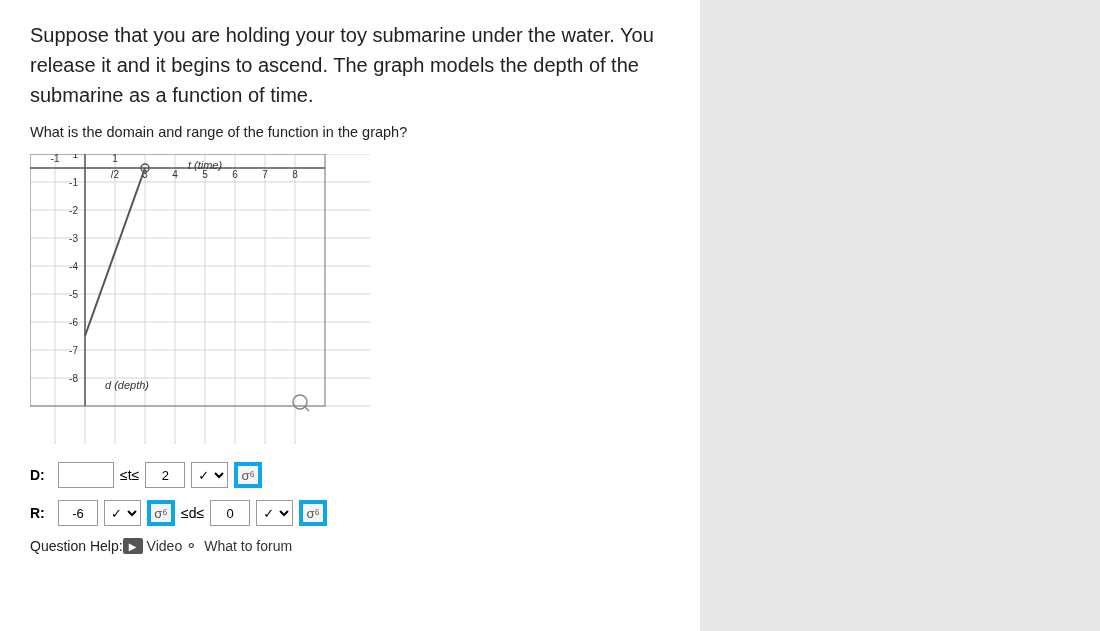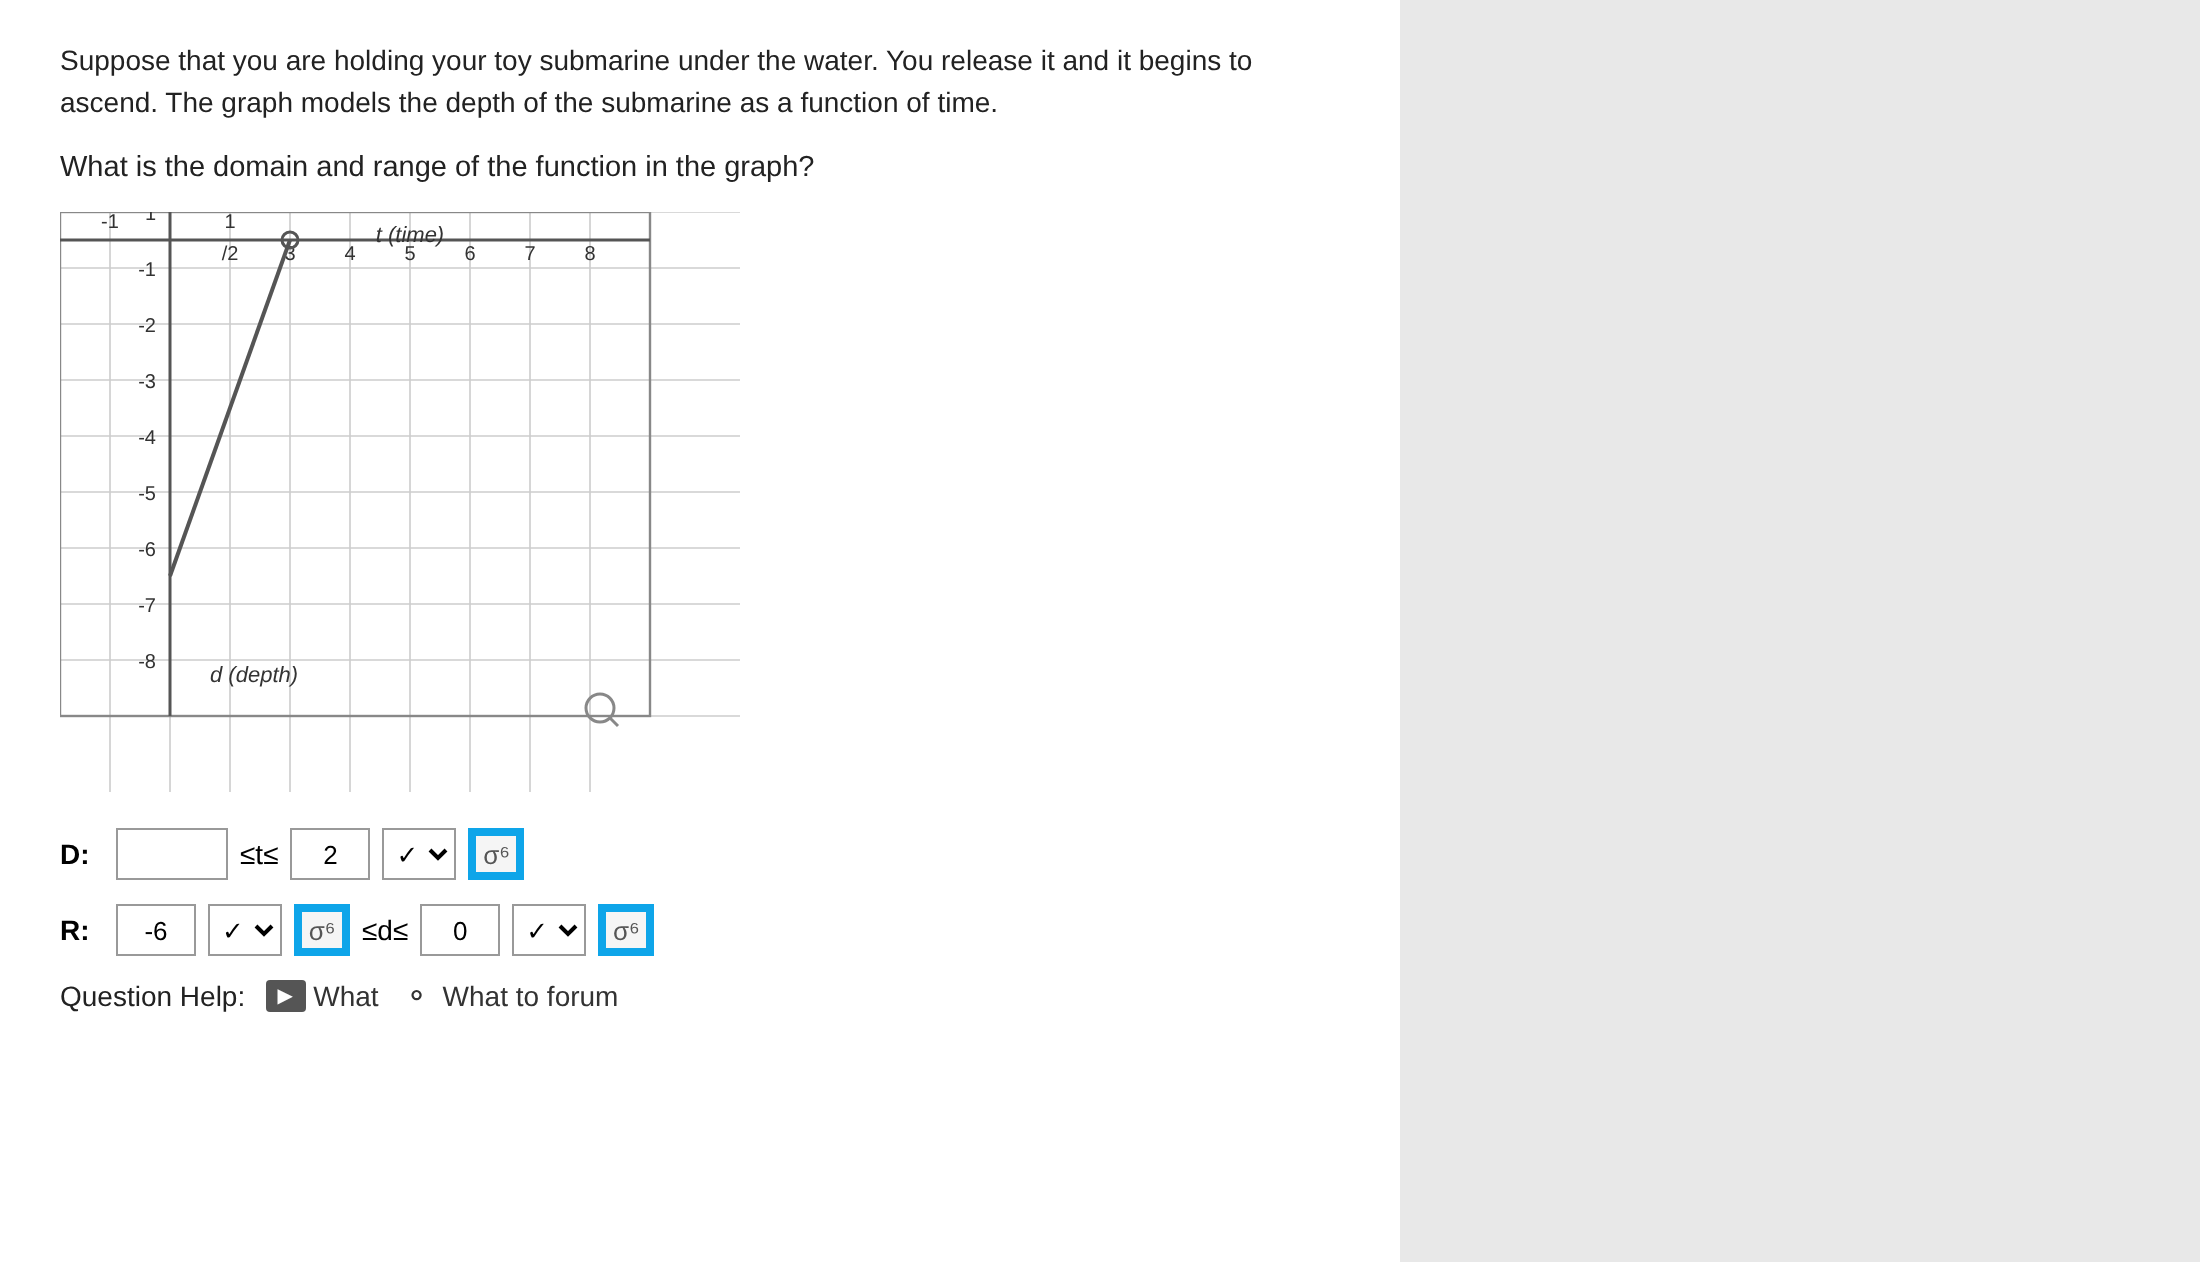--- a/index.html
+++ b/index.html
@@ -13,21 +13,21 @@
       align-items: flex-start;
       justify-content: flex-start;
     }
     .main-container {
       background: #fff;
       width: 700px;
       min-height: 631px;
       padding: 20px 30px;
     }
     .question-text {
-      font-size: 14px;
+      font-size: 20px;
       color: #222;
       line-height: 1.5;
       margin-bottom: 14px;
     }
     .sub-question {
       font-size: 14.5px;
       color: #222;
       margin-bottom: 14px;
     }
     
@@ -80,21 +80,20 @@
       height: 26px;
       border: 4px solid #0ea5e9;
       background: #f5f5f5;
       cursor: pointer;
       font-size: 13px;
       color: #555;
     }
     .question-help {
       display: flex;
       align-items: center;
-      gap: 10px;
       font-size: 14px;
       color: #222;
       margin-top: 4px;
     }
     .help-link {
       display: flex;
       align-items: center;
       gap: 4px;
       color: #333;
       cursor: pointer;
@@ -223,21 +222,21 @@
     <select class="dr-select">
       <option>✓</option>
     </select>
     <button class="icon-btn">σ⁶</button>
   </div>
 
   <div class="question-help">
     <span>Question Help:</span>
     <a class="help-link" href="#">
       <span class="video-icon-box">▶</span>
-      <span>What</span>
+      <span>Video</span>
     </a>
     <a class="help-link" href="#">
       <span class="chat-icon">⚬</span>
       <span>What to forum</span>
     </a>
   </div>
 </div>
 
 <div class="right-panel"></div>
 

